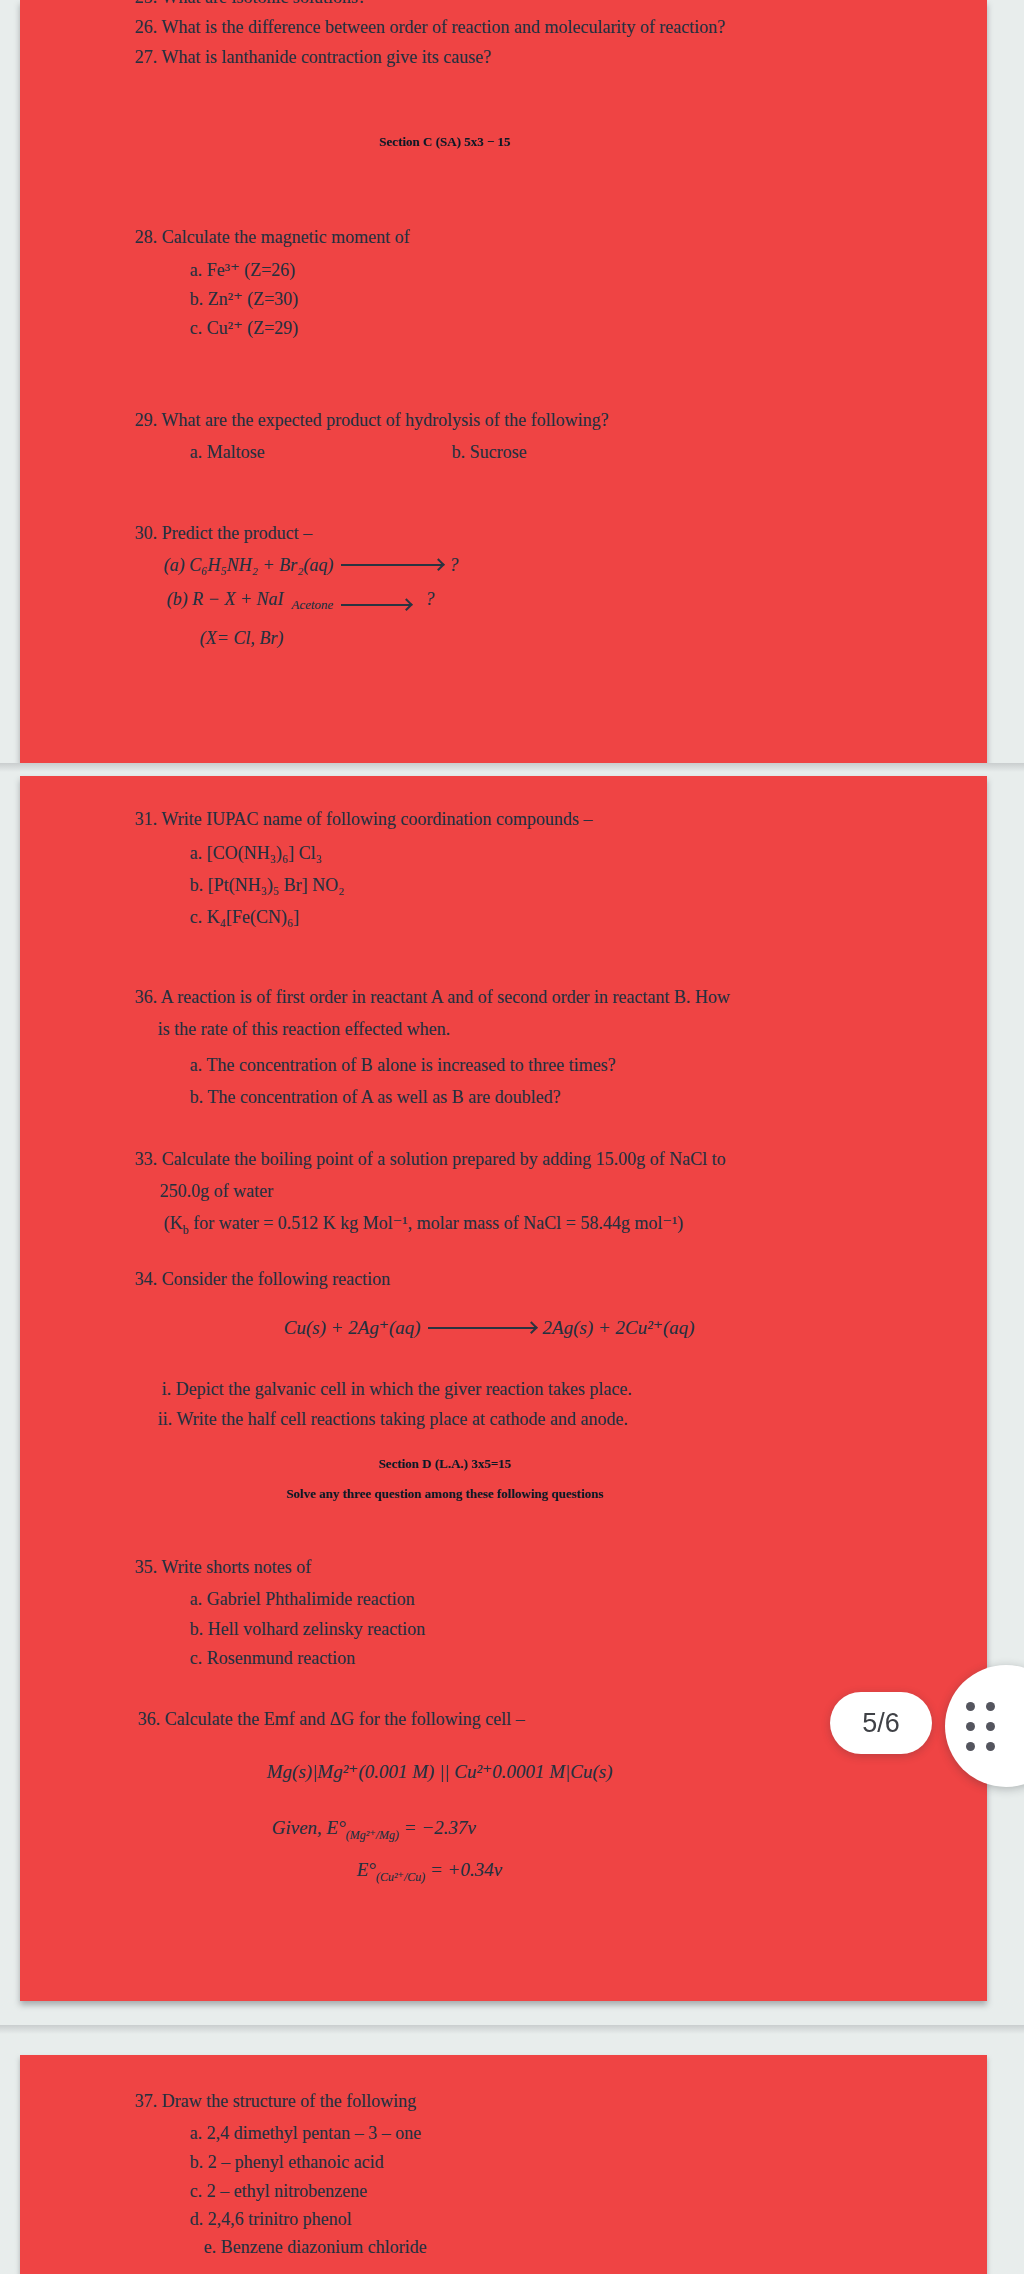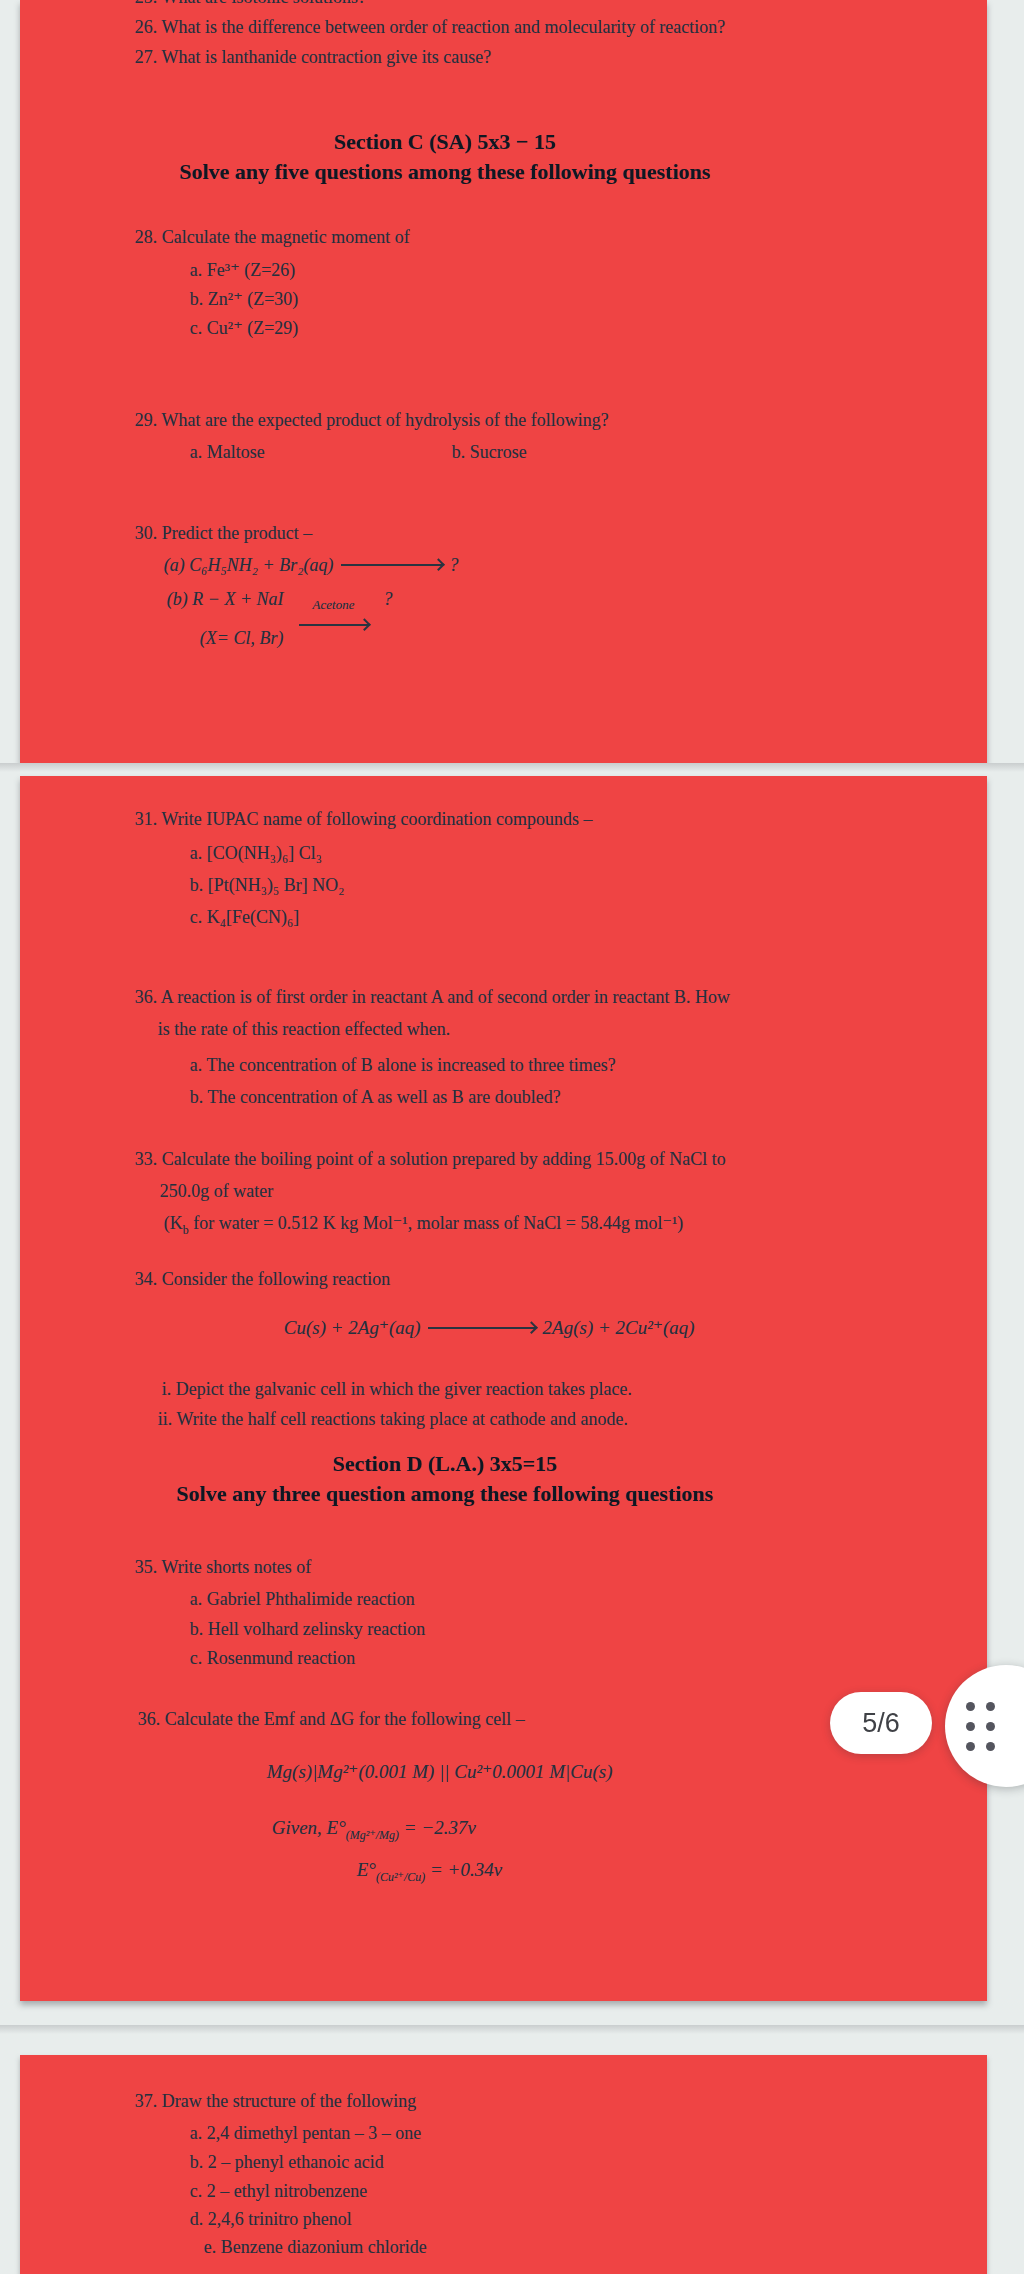--- a/index.html
+++ b/index.html
@@ -22,38 +22,38 @@
   .page3{top:2055px;height:236px;}
   .sep{position:absolute;left:0;width:1024px;background:linear-gradient(#c9cdce,#e8edec 9px);}
   .sep1{top:763px;height:37px;}
   .sep2{top:2025px;height:30px;}
   .ln{
     position:absolute;
     font-size:18px;line-height:23px;white-space:nowrap;
     text-shadow:0.5px 0 0 rgba(150,70,25,0.28), -0.5px 0 0 rgba(35,70,150,0.28);
   }
   .hd{
-    font-weight:700;font-size:22px;color:#0f1722;
+    font-weight:700;font-size:13px;color:#0f1722;
     left:0;width:850px;text-align:center;
   }
   .it{font-style:italic;}
   .big{font-size:19px;}
   .sb{font-size:12px;vertical-align:-5px;}
   .arr{
     display:inline-block;height:2px;background:#2a3440;
     position:relative;vertical-align:5px;margin:0 7px;
   }
   .arr::after{
     content:"";position:absolute;right:0;top:50%;
     width:7px;height:7px;
     border-top:2px solid #2a3440;border-right:2px solid #2a3440;
     transform:translateY(-54%) rotate(45deg);
   }
   .arr-stack{
-    display:inline-flex;flex-direction:column;align-items:center;
+    display:inline-flex;flex-direction:row;align-items:center;
     vertical-align:-4px;margin:0 8px;row-gap:13px;
   }
   .arr-label{font-style:italic;font-size:13px;line-height:13px;}
   .pill{
     position:absolute;left:830px;top:1692px;width:102px;height:62px;
     background:#ffffff;border-radius:31px;
     box-shadow:0 2px 8px rgba(40,45,50,0.25);
     display:flex;align-items:center;justify-content:center;
     font-family:"Liberation Sans","DejaVu Sans",sans-serif;
     font-size:27px;color:#3f4146;z-index:5;
@@ -77,21 +77,20 @@
 <body>
 
 <div class="screen">
 
   <div class="page page1">
     <div class="ln" style="top:-14px;left:115px;">25. What are isotonic solutions?</div>
     <div class="ln" style="top:16px;left:115px;">26. What is the difference between order of reaction and molecularity of reaction?</div>
     <div class="ln" style="top:46px;left:115px;">27. What is lanthanide contraction give its cause?</div>
 
     <div class="ln hd" style="top:130px;">Section C (SA) 5x3 − 15</div>
-    <div class="ln hd" style="top:160px;">Solve any five questions among these following questions</div>
 
     <div class="ln" style="top:226px;left:115px;">28. Calculate the magnetic moment of</div>
     <div class="ln" style="top:259px;left:170px;">a.   Fe³⁺  (Z=26)</div>
     <div class="ln" style="top:288px;left:170px;">b.  Zn²⁺  (Z=30)</div>
     <div class="ln" style="top:317px;left:170px;">c.  Cu²⁺  (Z=29)</div>
 
     <div class="ln" style="top:409px;left:115px;">29. What are the expected product of hydrolysis of the following?</div>
     <div class="ln" style="top:441px;left:170px;">a.  Maltose</div>
     <div class="ln" style="top:441px;left:432px;">b. Sucrose</div>
 

